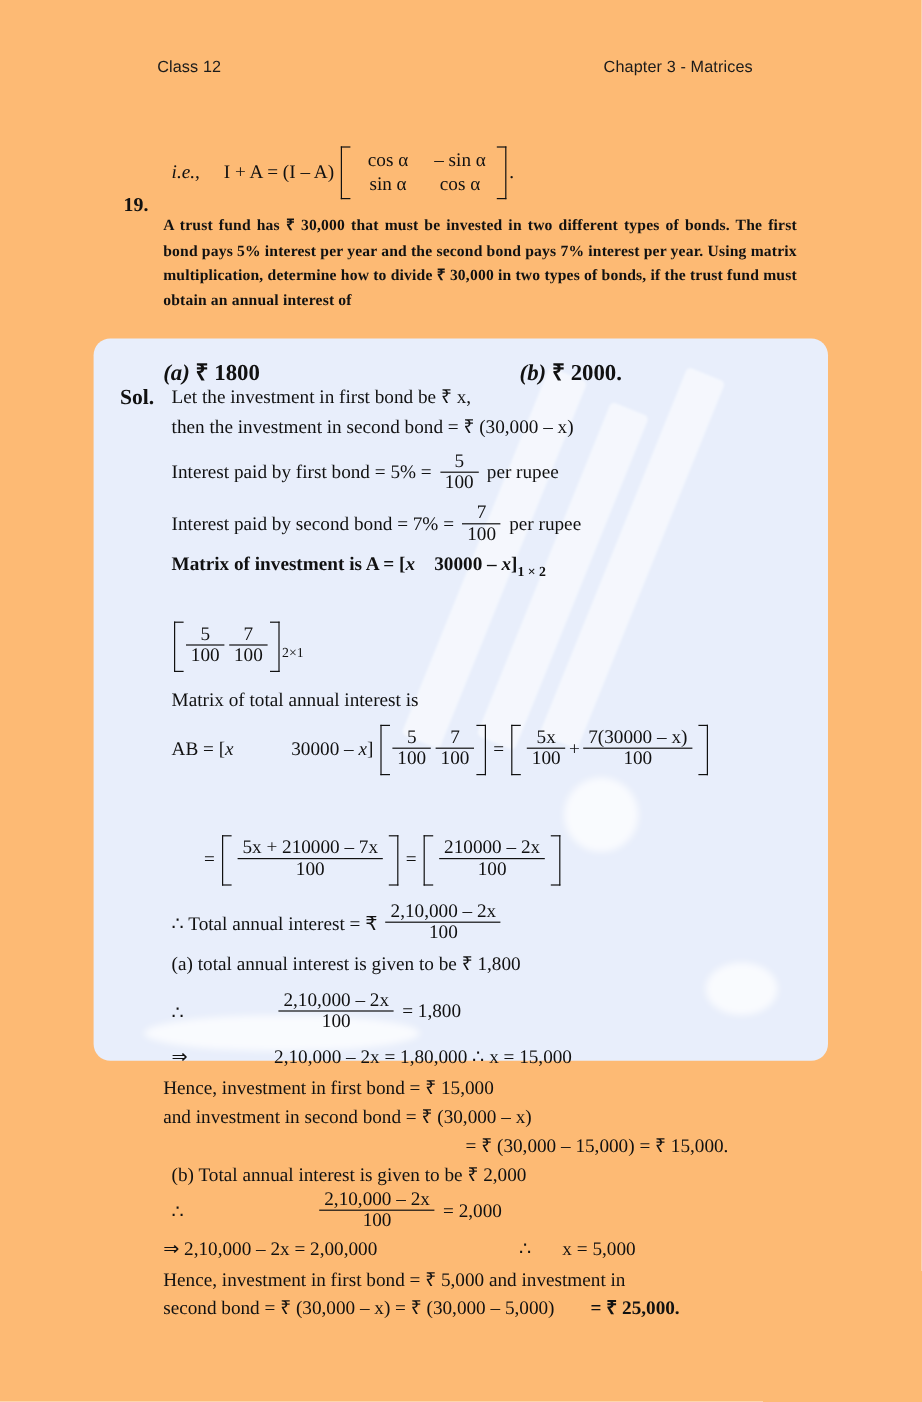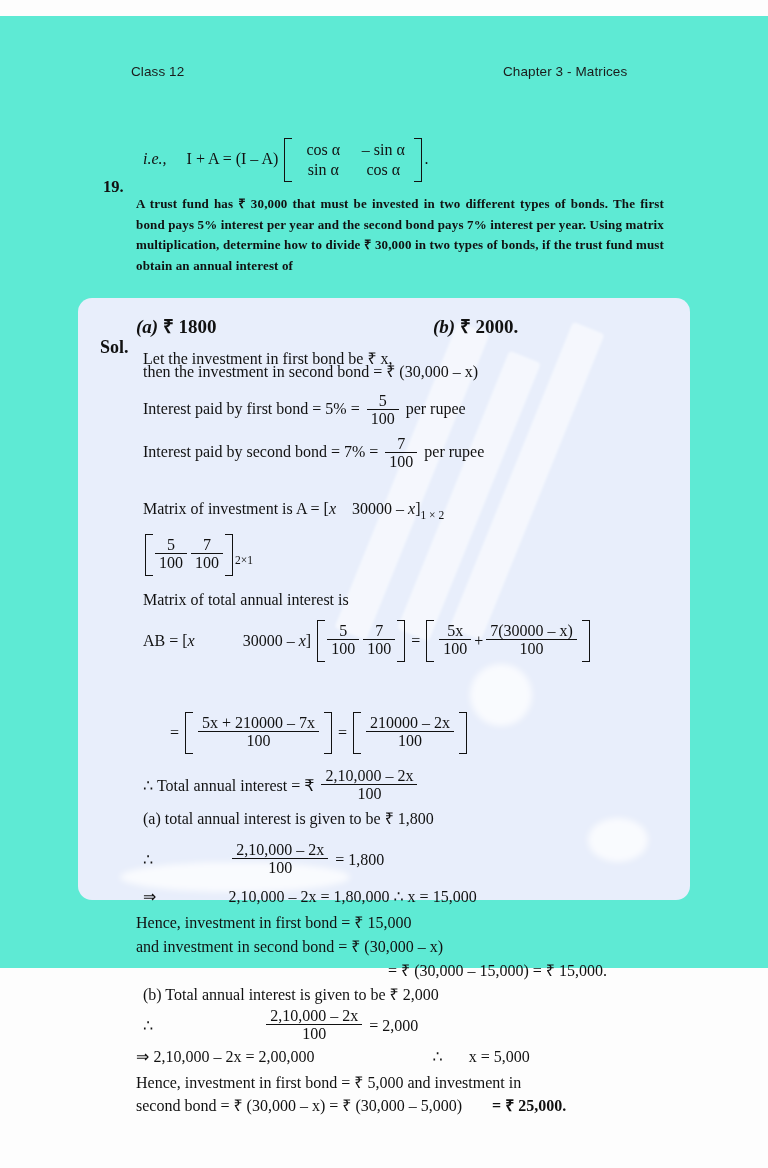--- a/index.html
+++ b/index.html
@@ -14,23 +14,22 @@
     color: #111111;
     position: relative;
     overflow: hidden;
   }
 
   
   .page {
     position: absolute;
     left: 0; top: 0;
     width: 768px;
-    height: 952px;
-    background: #5eead4;
-    margin-top: 16px;
+    height: 1168px;
+    background: #fdba74;
   }
 
   
   .highlight-band {
     position: absolute;
     left: 78px;
     top: 282px;
     width: 612px;
     height: 602px;
     background: #e8eefb;
@@ -217,42 +216,42 @@
     <div class="q-body">A trust fund has ₹ 30,000 that must be invested in two different types of bonds. The first bond pays 5% interest per year and the second bond pays 7% interest per year. Using matrix multiplication, determine how to divide ₹ 30,000 in two types of bonds, if the trust fund must obtain an annual interest of</div>
     <div class="q-opts">
       <span><i>(a)</i>
         <span>₹ 1800</span></span>
       <span class="opt-b"><i>(b)</i>
         <span>₹ 2000.</span></span>
     </div>
 
     <div class="sol-label">Sol.</div>
 
-    <div class="line" style="top:331px;">Let the investment in first bond be ₹ x,</div>
+    <div class="line" style="top:319px;">Let the investment in first bond be ₹ x,</div>
     <div class="line" style="top:344px;">then the investment in second bond = ₹ (30,000 – x)</div>
 
     <div class="line" style="top:377px;">
       <span>Interest paid by first bond = 5% =</span>
       <span class="frac">
         <span class="num">5</span>
         <span class="den">100</span>
       </span>
       <span>per rupee</span>
     </div>
 
     <div class="line" style="top:420px;">
       <span>Interest paid by second bond = 7% =</span>
       <span class="frac">
         <span class="num">7</span>
         <span class="den">100</span>
       </span>
       <span>per rupee</span>
     </div>
 
-    <div class="line" style="top:484px;">
+    <div class="line" style="top:462px;font-weight:bold;">
       <span>Matrix of investment is A = [</span><i>x</i><span style="display:inline-block;width:16px;"></span><span>30000 – <i>x</i></span><span>]</span><span class="sfx">1 × 2</span>
     </div>
 
     <div class="line" style="top:518px;">
       <span class="sqbr">
         <span class="frac" style="margin:0;">
           <span class="num">5</span>
           <span class="den">100</span>
         </span>
         <span class="frac" style="margin:0;">

